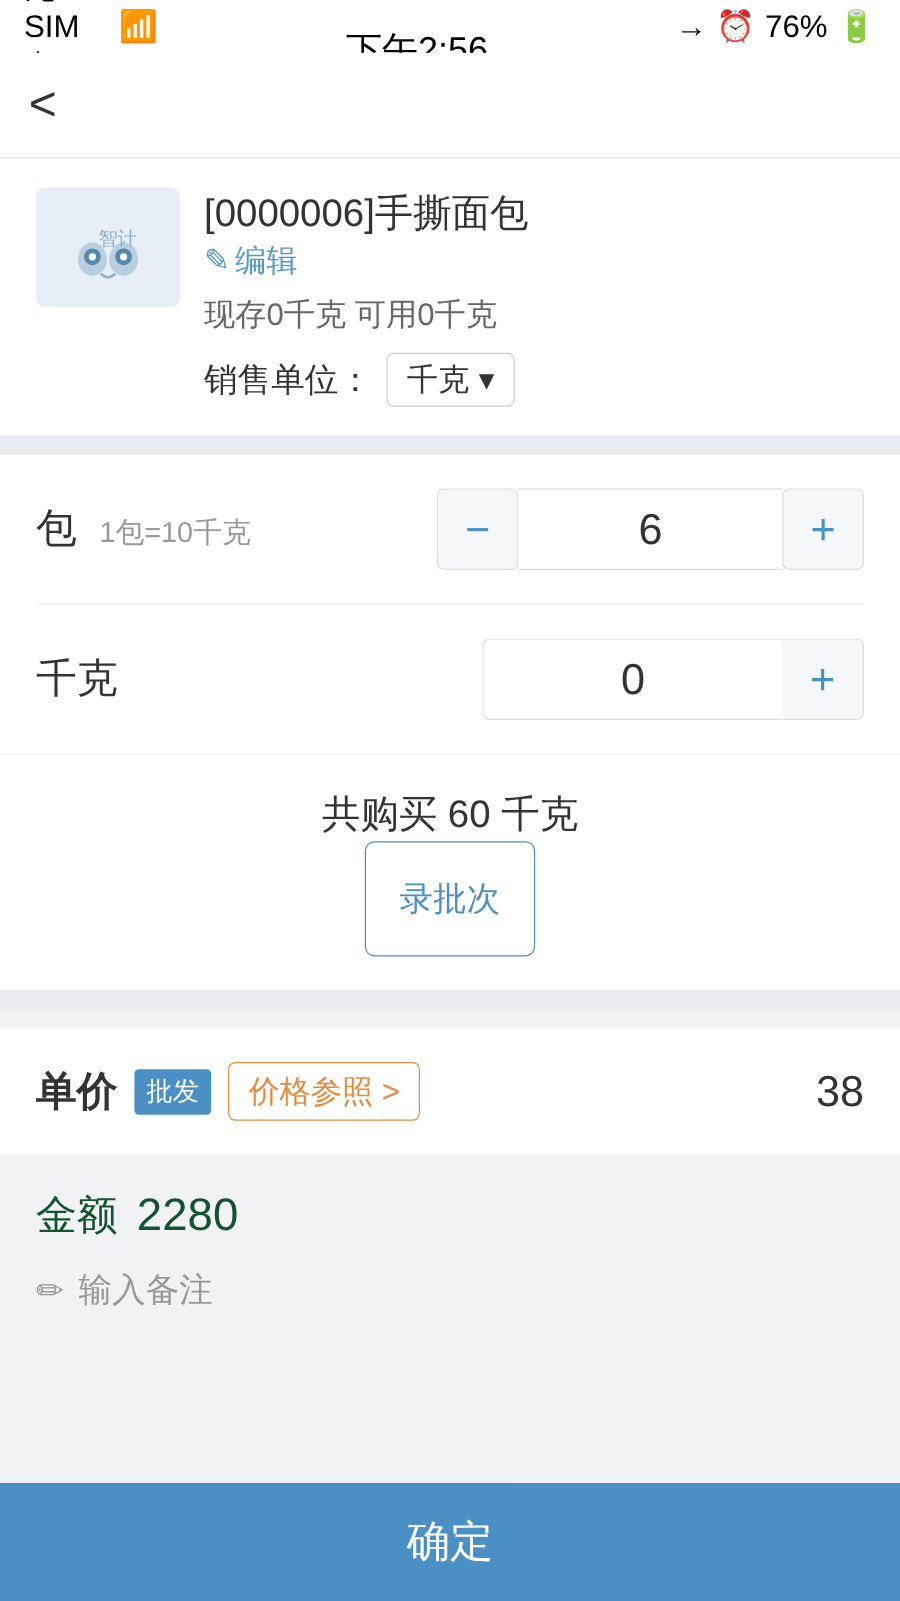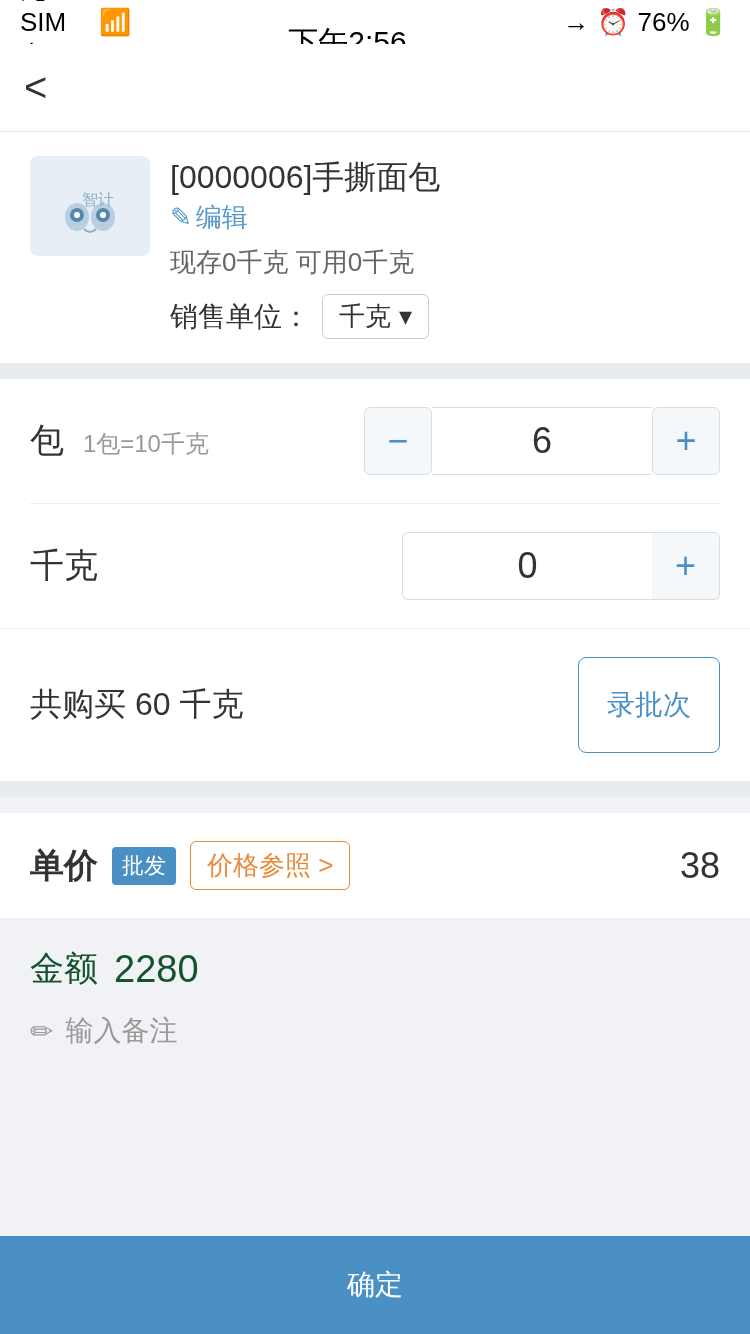--- a/index.html
+++ b/index.html
@@ -204,20 +204,21 @@
     }
 
     
     .total-section {
       background: #fff;
       padding: 28px 30px;
       display: flex;
       align-items: center;
       justify-content: space-between;
       border-top: 1px solid #eee;
+      flex-direction: column;
     }
     .batch-btn {
       border: 1px solid #4a90c4;
       border-radius: 8px;
       padding: 28px 28px;
       font-size: 28px;
       color: #4a90c4;
       background: #fff;
       cursor: pointer;
     }
@@ -309,21 +310,21 @@
       left: 0;
       width: 750px;
       height: 98px;
       background: #4a90c4;
       display: flex;
       align-items: center;
       justify-content: center;
       cursor: pointer;
     }
     .confirm-btn-text {
-      font-size: 28px;
+      font-size: 36px;
       color: #fff;
       font-weight: 500;
     }
   </style>
 </head>
 <body>
 
 <div class="status-bar">
   <div class="status-left">
     <span>无 SIM 卡 ✦</span>

